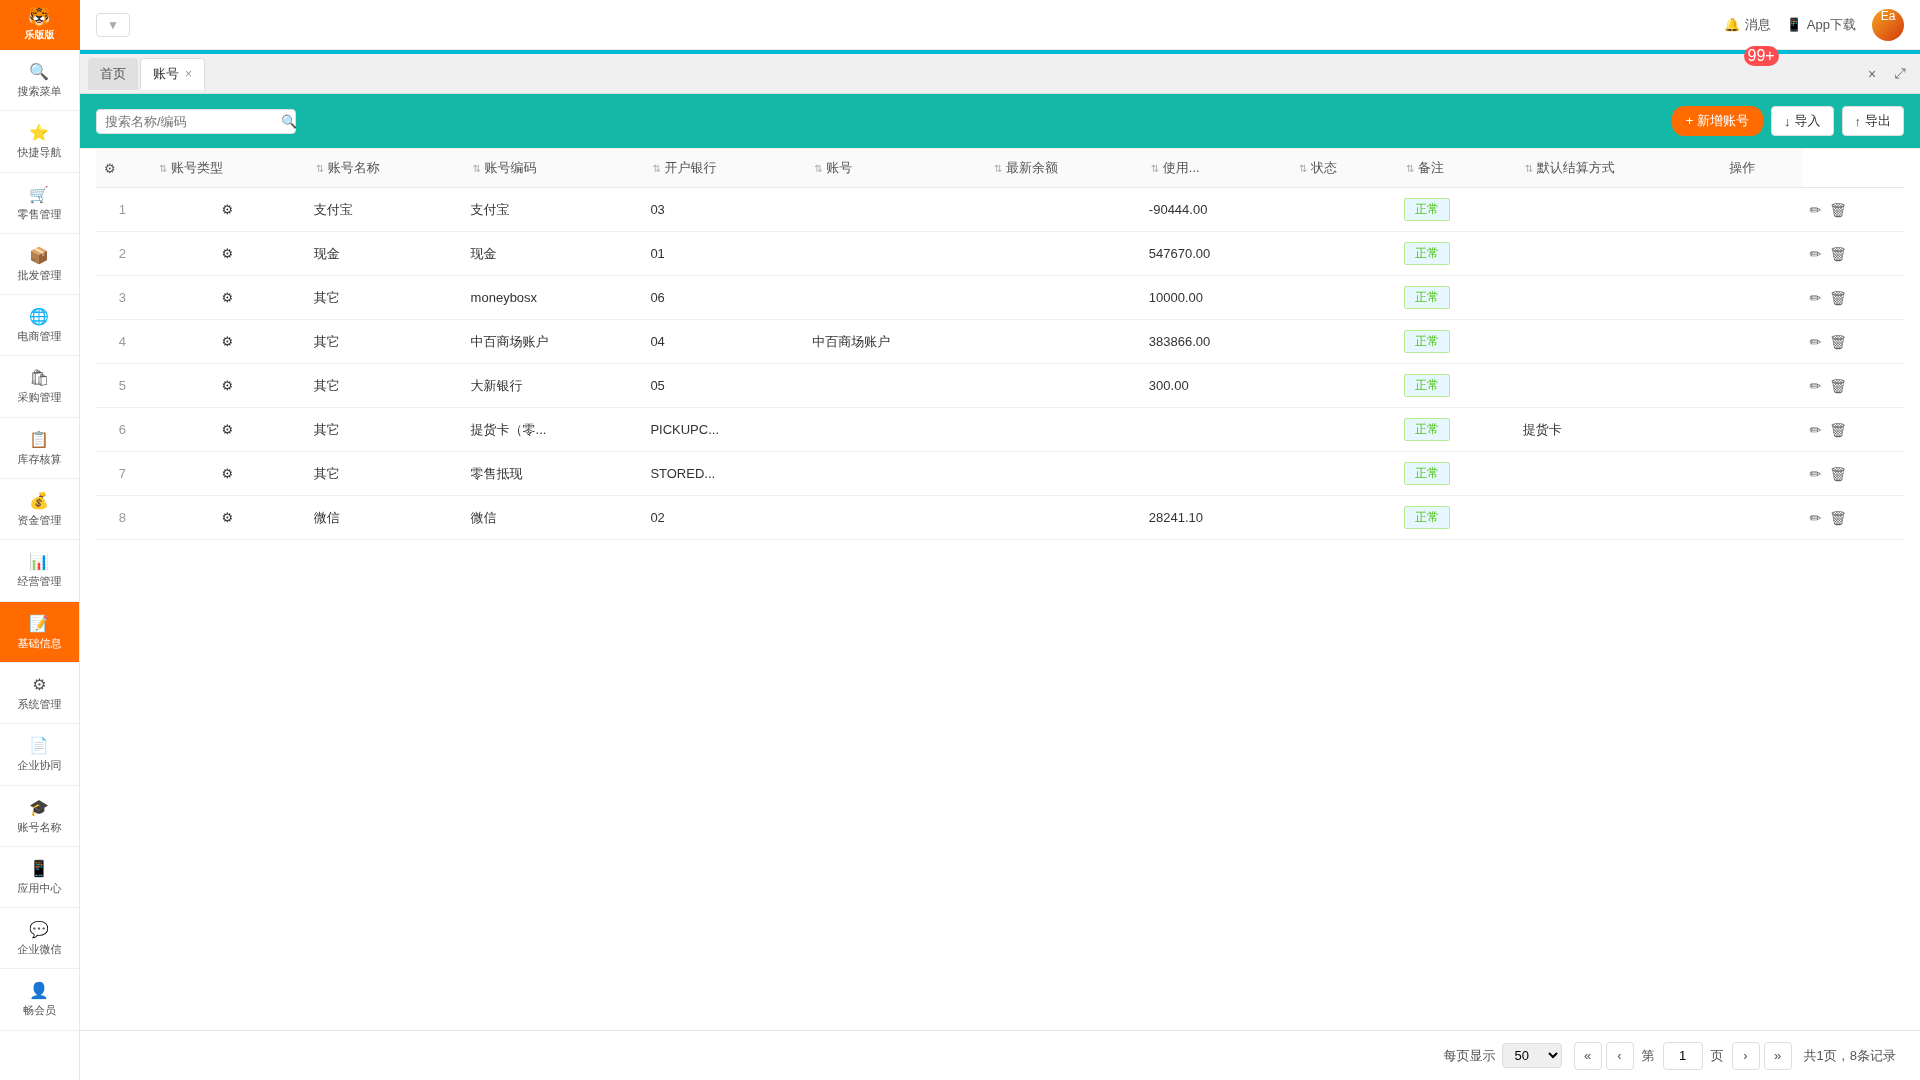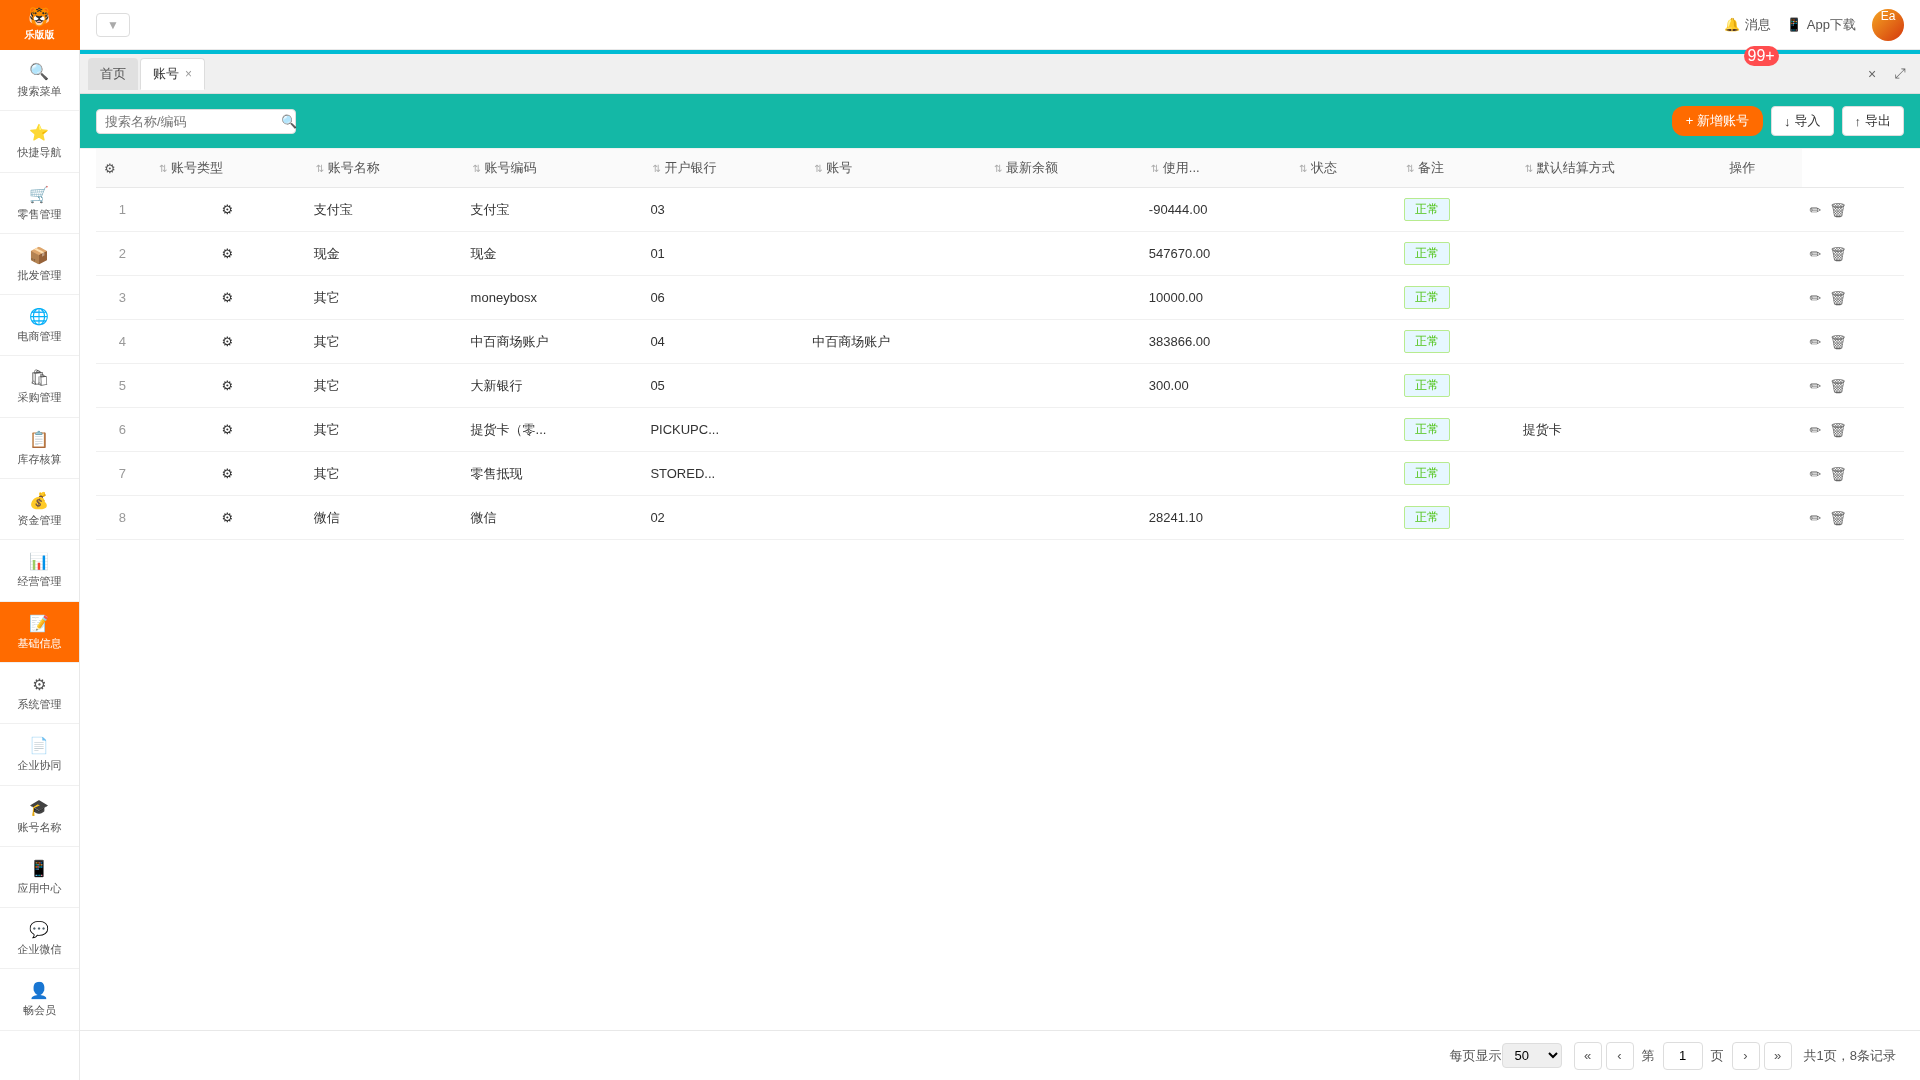--- a/index.html
+++ b/index.html
@@ -331,20 +331,21 @@
       align-items: center;
       justify-content: flex-end;
       padding: 0 24px;
       gap: 12px;
       background: #fff;
       flex-shrink: 0;
     }
     .page-size-selector {
       display: flex;
       align-items: center;
+      gap: 6px;
       font-size: 13px;
       color: #555;
     }
     .page-size-select {
       border: 1px solid #ddd;
       border-radius: 4px;
       padding: 3px 8px;
       font-size: 13px;
       cursor: pointer;
     }

